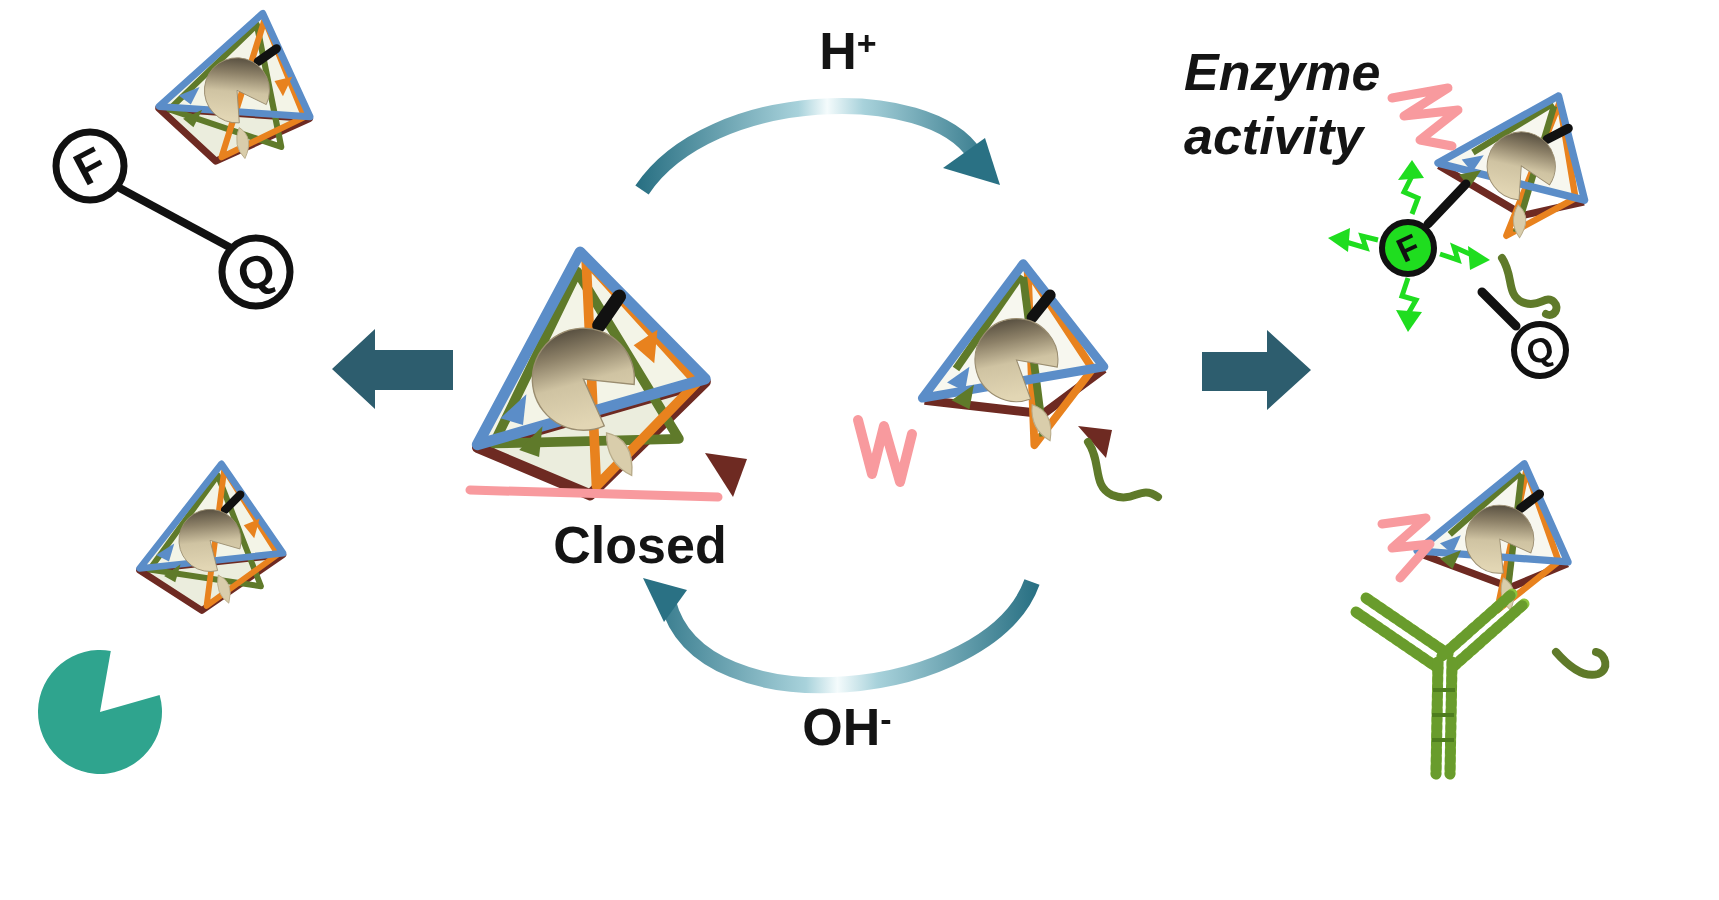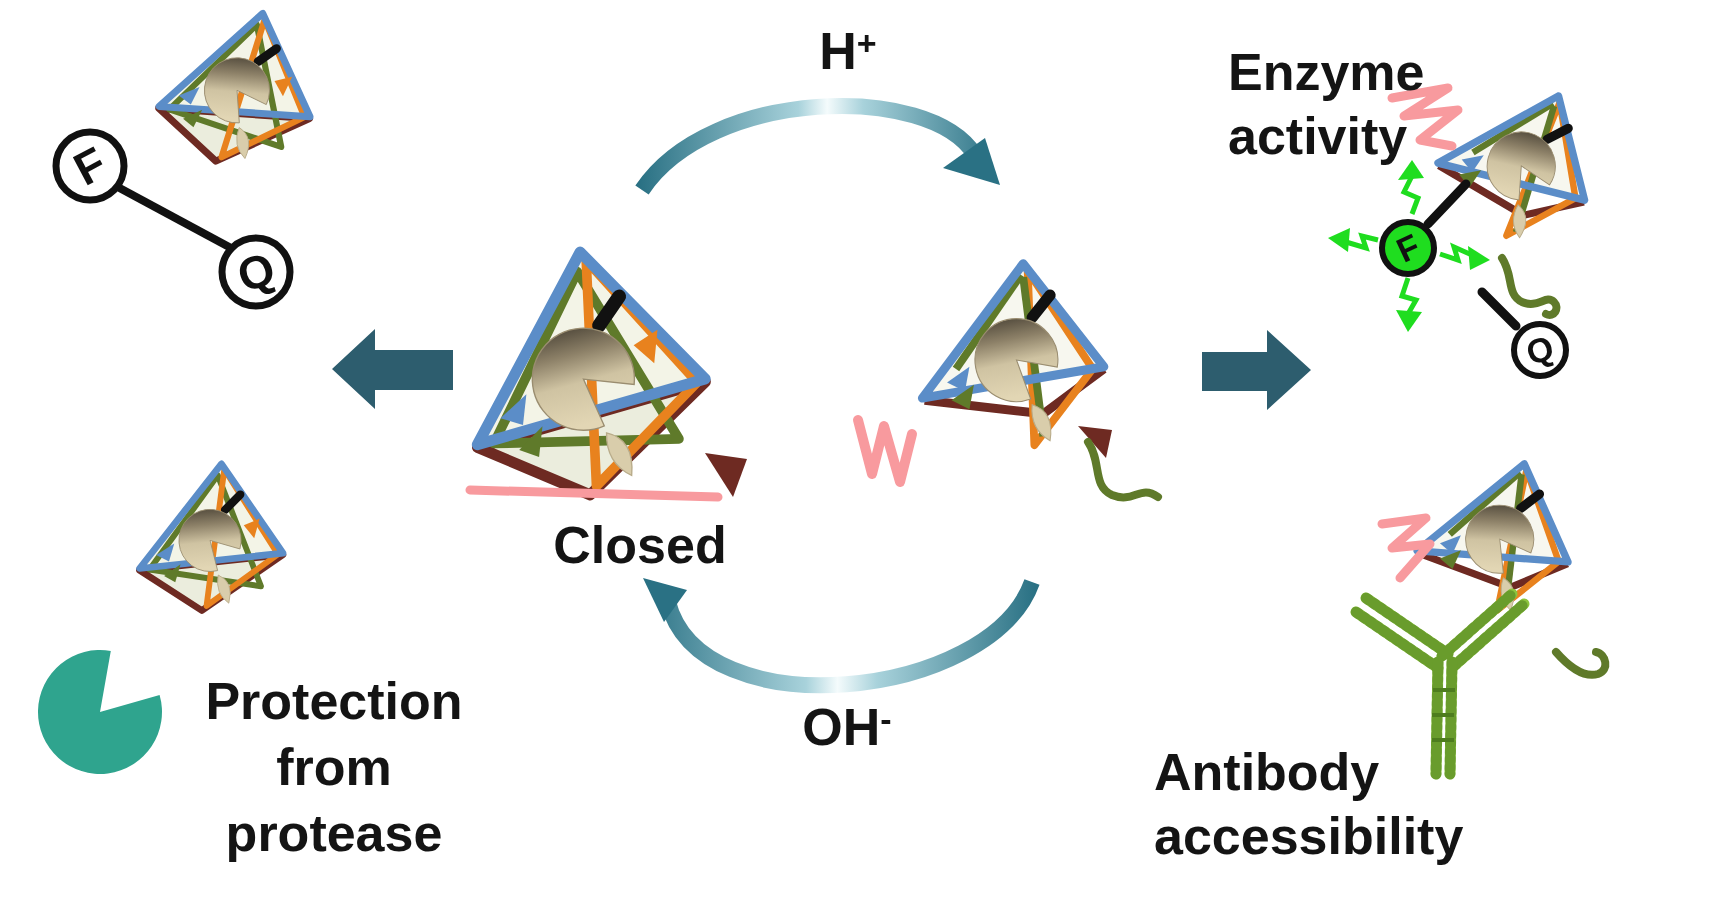--- a/index.html
+++ b/index.html
@@ -174,29 +174,20 @@
   <span>H</span><sup>+</sup>
 </div>
 
 <div class="lbl center" style="left:612px;top:516px;margin-left:28px;"><span>Closed</span></div>
 
 
 <div class="lbl center" style="left:847px;top:698px;">
   <span>OH</span><sup>-</sup>
 </div>
 
-<div class="lbl" style="left:1228px;top:40px;">
+<div class="lbl" style="left:1184px;top:40px;font-style:italic;">
   <span class="ln">Enzyme</span>
   <span class="ln">activity</span>
 </div>
 
-<div class="lbl" style="left:1154px;top:740px;">
-  <span class="ln">Antibody</span>
-  <span class="ln">accessibility</span>
-</div>
 
-<div class="lbl lbl3 center" style="left:334px;top:668px;">
-  <span class="ln">Protection</span>
-  <span class="ln">from</span>
-  <span class="ln">protease</span>
-</div>
 
 </div>
 
 </body></html>

